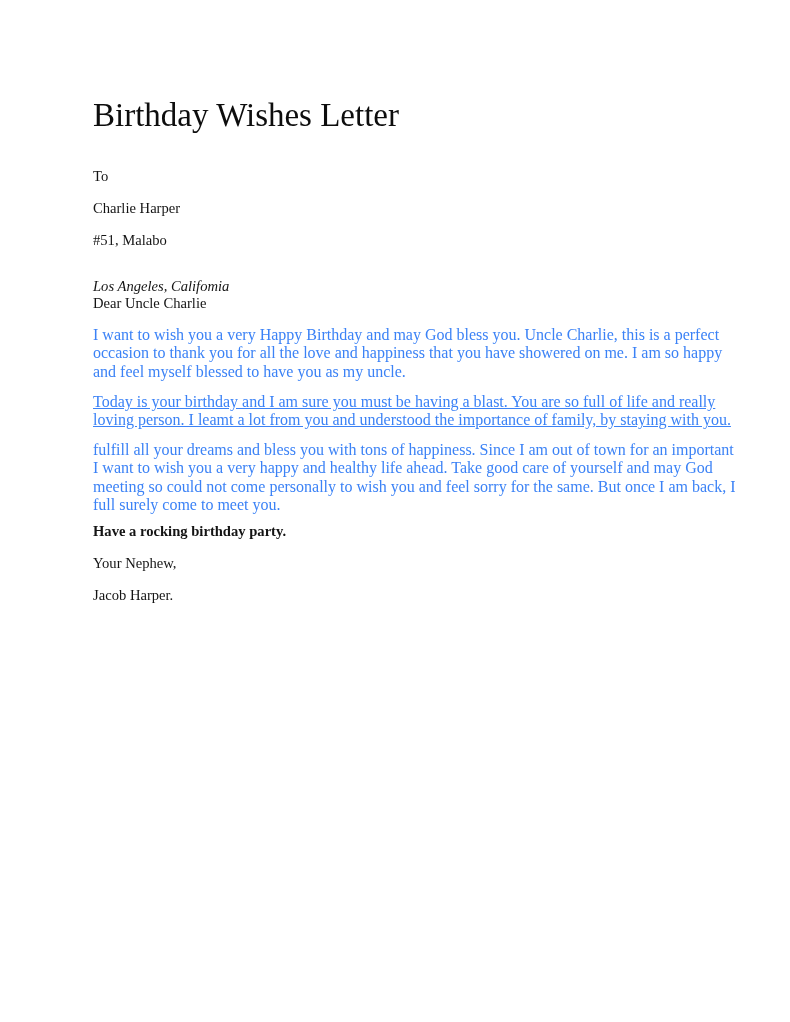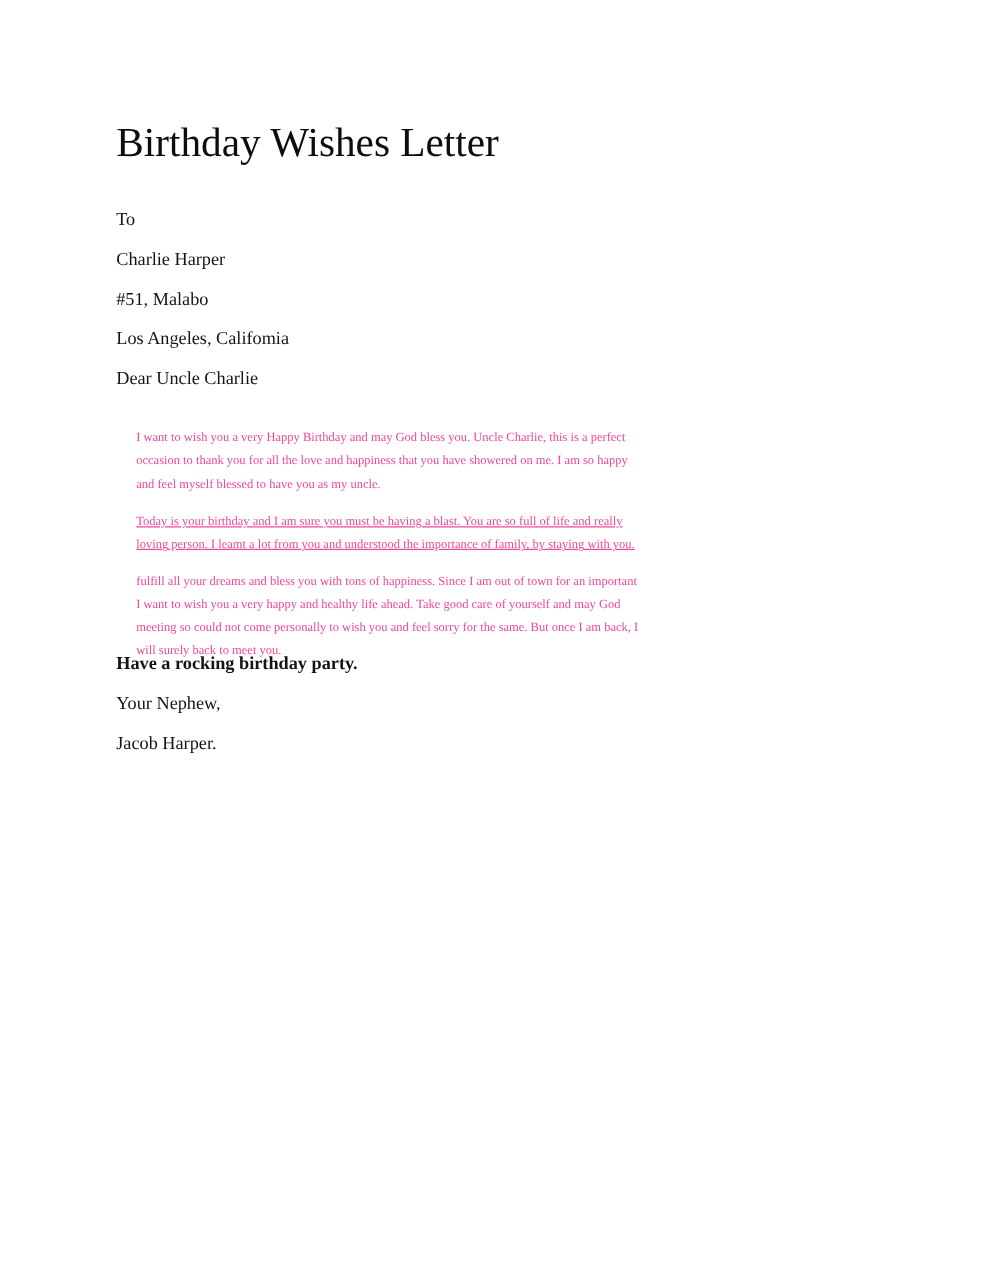--- a/index.html
+++ b/index.html
@@ -40,59 +40,59 @@
       margin: 0;
       font-size: 14.6px;
       line-height: 18px;
       color: #141414;
       white-space: nowrap;
       text-align: right;
     }
     .para {
       position: absolute;
       left: 93px;
-      margin: 16px;
+      margin: 0;
       width: 640px;
-      font-size: 10px;
+      font-size: 16px;
       line-height: 18.4px;
-      color: #ec4899;
+      color: #3b82f6;
     }
     .para span {
       display: block;
       white-space: nowrap;
     }
   </style>
 </head>
 <body>
 
 <div class="page">
 
   <h1 class="title">Birthday Wishes Letter</h1>
 
   <p class="line" style="top:167px;">To</p>
   <p class="line" style="top:199px;">Charlie Harper</p>
   <p class="line" style="top:231px;">#51, Malabo</p>
-  <p class="line" style="top:262px;">Los Angeles, Califomia</p>
+  <p class="line" style="top:277px;font-style:italic;">Los Angeles, Califomia</p>
   <p class="line" style="top:294px;">Dear Uncle Charlie</p>
 
   <div class="para" style="top:326px;">
     <span>I want to wish you a very Happy Birthday and may God bless you. Uncle Charlie, this is a perfect</span>
     <span>occasion to thank you for all the love and happiness that you have showered on me. I am so happy</span>
     <span>and feel myself blessed to have you as my uncle.</span>
   </div>
 
   <div class="para" style="top:393px;text-decoration:underline;">
     <span>Today is your birthday and I am sure you must be having a blast. You are so full of life and really</span>
     <span>loving person. I leamt a lot from you and understood the importance of family, by staying with you.</span>
   </div>
 
   <div class="para" style="top:441px;">
     <span>fulfill all your dreams and bless you with tons of happiness. Since I am out of town for an important</span>
     <span>I want to wish you a very happy and healthy life ahead. Take good care of yourself and may God</span>
     <span>meeting so could not come personally to wish you and feel sorry for the same. But once I am back, I</span>
-    <span>will surely back to meet you.</span>
+    <span>full surely come to meet you.</span>
   </div>
 
   <p class="line" style="top:522px;font-weight:bold;">Have a rocking birthday party.</p>
   <p class="line" style="top:554px;">Your Nephew,</p>
   <p class="line" style="top:586px;">Jacob Harper.</p>
 
 </div>
 
 </body></html>

